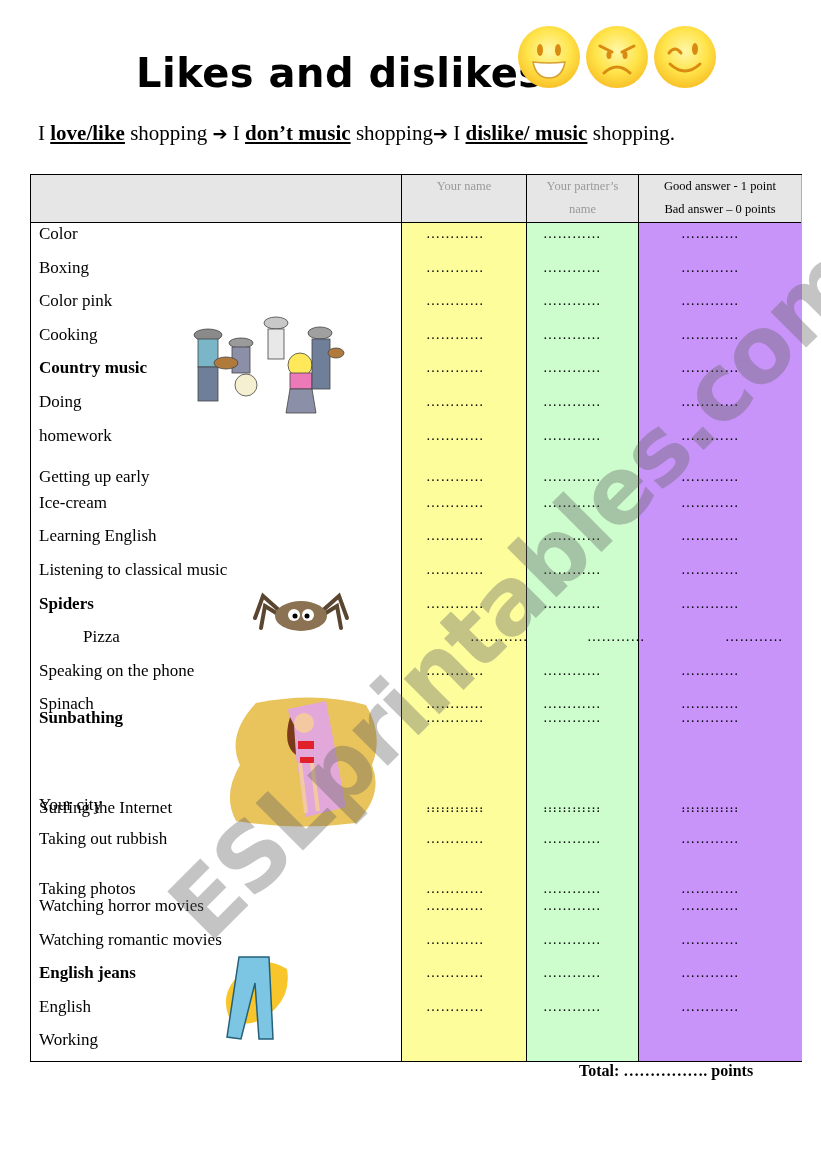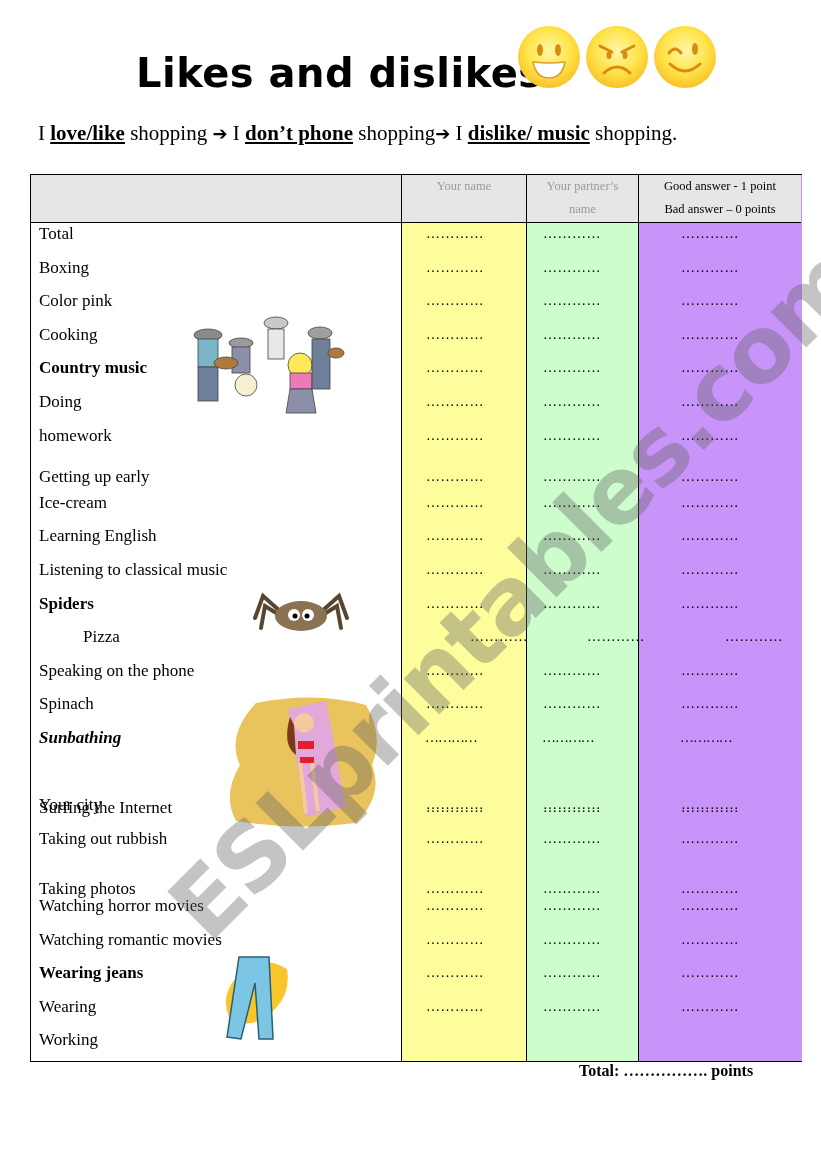--- a/index.html
+++ b/index.html
@@ -79,21 +79,21 @@
 </div>
 <div class="smiley" style="left:654px">
   <svg viewBox="0 0 62 62">
     <path d="M15 27 Q21 19 27 27" stroke="#d98a10" stroke-width="3" fill="none" stroke-linecap="round"></path>
     <ellipse cx="41" cy="23" rx="3" ry="6" fill="#d98a10"></ellipse>
     <path d="M16 38 Q31 52 46 38" stroke="#d98a10" stroke-width="3" fill="none" stroke-linecap="round"></path>
   </svg>
 </div>
 
 <div class="intro">
-  <span>I </span><b>love/like</b><span> shopping </span><span class="arrow">➔</span><span> I </span><b>don’t phone</b><span> shopping</span><span class="arrow">➔</span><span> I </span><b>dislike/ music</b><span> shopping.</span>
+  <span>I </span><b>love/like</b><span> shopping </span><span class="arrow">➔</span><span> I </span><b>don’t music</b><span> shopping</span><span class="arrow">➔</span><span> I </span><b>dislike/ music</b><span> shopping.</span>
 </div>
 
 <div class="table">
   <div class="col col-item"></div>
   <div class="col col-you"></div>
   <div class="col col-partner"></div>
   <div class="col col-points"></div>
 
   <div class="header">
     <div class="hcell" style="left:0;width:370px"></div>
@@ -105,21 +105,21 @@
       <div>name</div>
     </div>
     <div class="hcell sep" style="left:607px;width:162px">
       <div>Good answer  - 1 point</div>
       <div>Bad answer – 0 points</div>
     </div>
   </div>
 
   <div class="rows" id="rows">
       <div class="row" style="top: 0px;">
-        <div class="item">Total</div>
+        <div class="item">Color</div>
         <div class="dots" style="left: 395px;">…………</div>
         <div class="dots" style="left: 512px;">…………</div>
         <div class="dots" style="left: 650px;">…………</div>
       </div>
       <div class="row" style="top: 33.6px;">
         <div class="item">Boxing</div>
         <div class="dots" style="left: 395px;">…………</div>
         <div class="dots" style="left: 512px;">…………</div>
         <div class="dots" style="left: 650px;">…………</div>
       </div>
@@ -194,21 +194,21 @@
         <div class="dots" style="left: 395px;">…………</div>
         <div class="dots" style="left: 512px;">…………</div>
         <div class="dots" style="left: 650px;">…………</div>
       </div>
       <div class="row" style="top: 470.4px;">
         <div class="item">Spinach</div>
         <div class="dots" style="left: 395px;">…………</div>
         <div class="dots" style="left: 512px;">…………</div>
         <div class="dots" style="left: 650px;">…………</div>
       </div>
-      <div class="row" style="top: 504px; font-style: italic;">
+      <div class="row" style="top: 484px;">
         <div class="item bold">Sunbathing</div>
         <div class="dots" style="left: 395px;">…………</div>
         <div class="dots" style="left: 512px;">…………</div>
         <div class="dots" style="left: 650px;">…………</div>
       </div>
       <div class="row" style="top: 537.6px; margin-top: 36px;">
         <div class="item">Surfing the Internet</div>
         <div class="dots" style="left: 395px;">…………</div>
         <div class="dots" style="left: 512px;">…………</div>
         <div class="dots" style="left: 650px;">…………</div>
@@ -237,27 +237,27 @@
         <div class="dots" style="left: 512px;">…………</div>
         <div class="dots" style="left: 650px;">…………</div>
       </div>
       <div class="row" style="top: 705.6px;">
         <div class="item">Watching romantic movies</div>
         <div class="dots" style="left: 395px;">…………</div>
         <div class="dots" style="left: 512px;">…………</div>
         <div class="dots" style="left: 650px;">…………</div>
       </div>
       <div class="row" style="top: 739.2px;">
-        <div class="item bold">Wearing jeans</div>
+        <div class="item bold">English jeans</div>
         <div class="dots" style="left: 395px;">…………</div>
         <div class="dots" style="left: 512px;">…………</div>
         <div class="dots" style="left: 650px;">…………</div>
       </div>
       <div class="row" style="top: 772.8px;">
-        <div class="item">Wearing</div>
+        <div class="item">English</div>
         <div class="dots" style="left: 395px;">…………</div>
         <div class="dots" style="left: 512px;">…………</div>
         <div class="dots" style="left: 650px;">…………</div>
       </div>
       <div class="row" style="top: 806.4px;">
         <div class="item">Working</div>
       </div>
     </div>
 
   <svg class="clip" style="left:155px;top:138px" width="160" height="110" viewBox="0 0 160 110">

